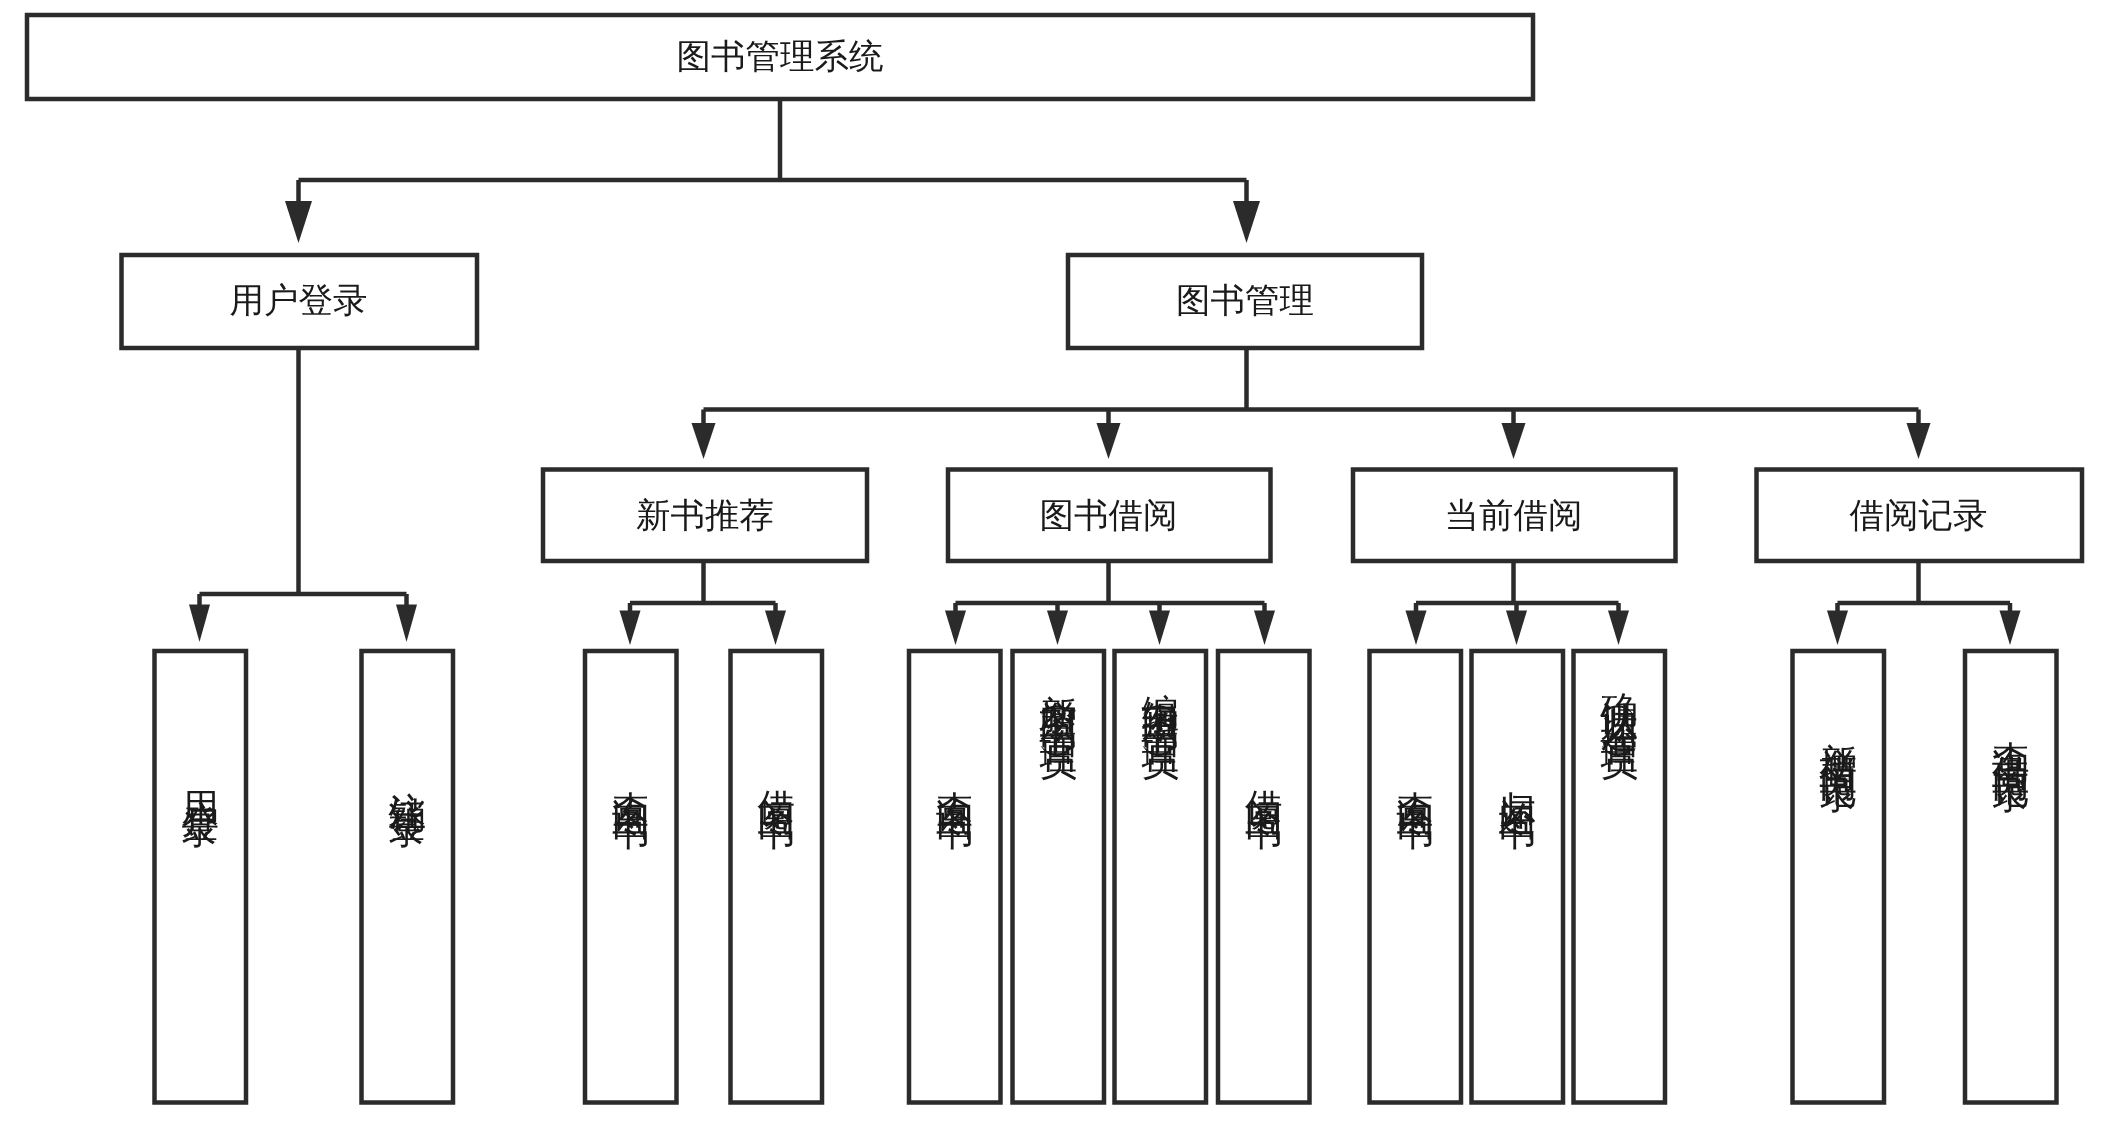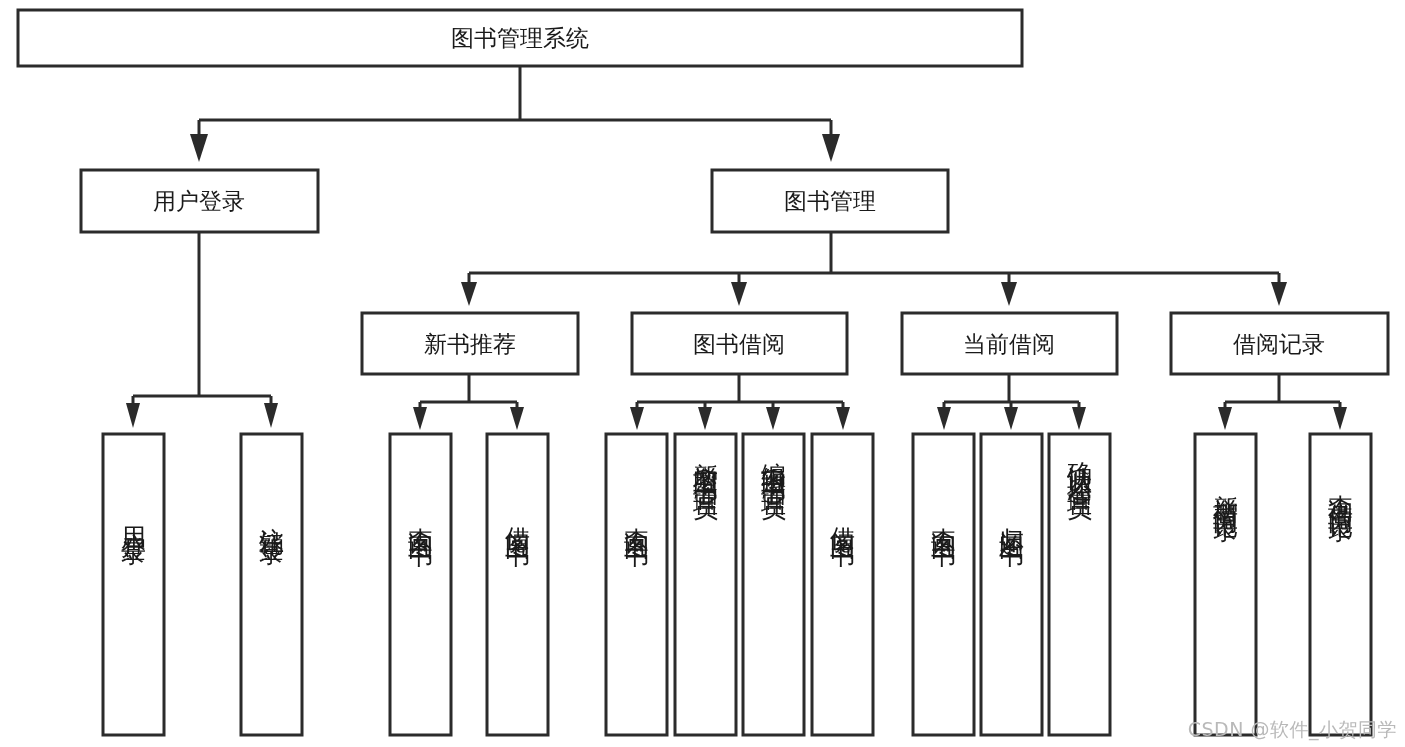--- a/index.html
+++ b/index.html
@@ -238,14 +238,13 @@
   <div class="leaf-label-wrap" style="left:1049px; top:434px; width:61px; height:301px;">
     <span class="leaf-label" style="margin-top:8px;">确认归还（管理员）</span>
   </div>
   <div class="leaf-label-wrap" style="left:1195px; top:434px; width:61px; height:301px;">
     <span class="leaf-label" style="margin-top:40px;">新增借阅记录</span>
   </div>
   <div class="leaf-label-wrap" style="left:1310px; top:434px; width:61px; height:301px;">
     <span class="leaf-label" style="margin-top:40px;">查询借阅记录</span>
   </div>
 
-  <div id="watermark">CSDN @软件_小贺同学</div>
 </div>
 
 </body></html>

